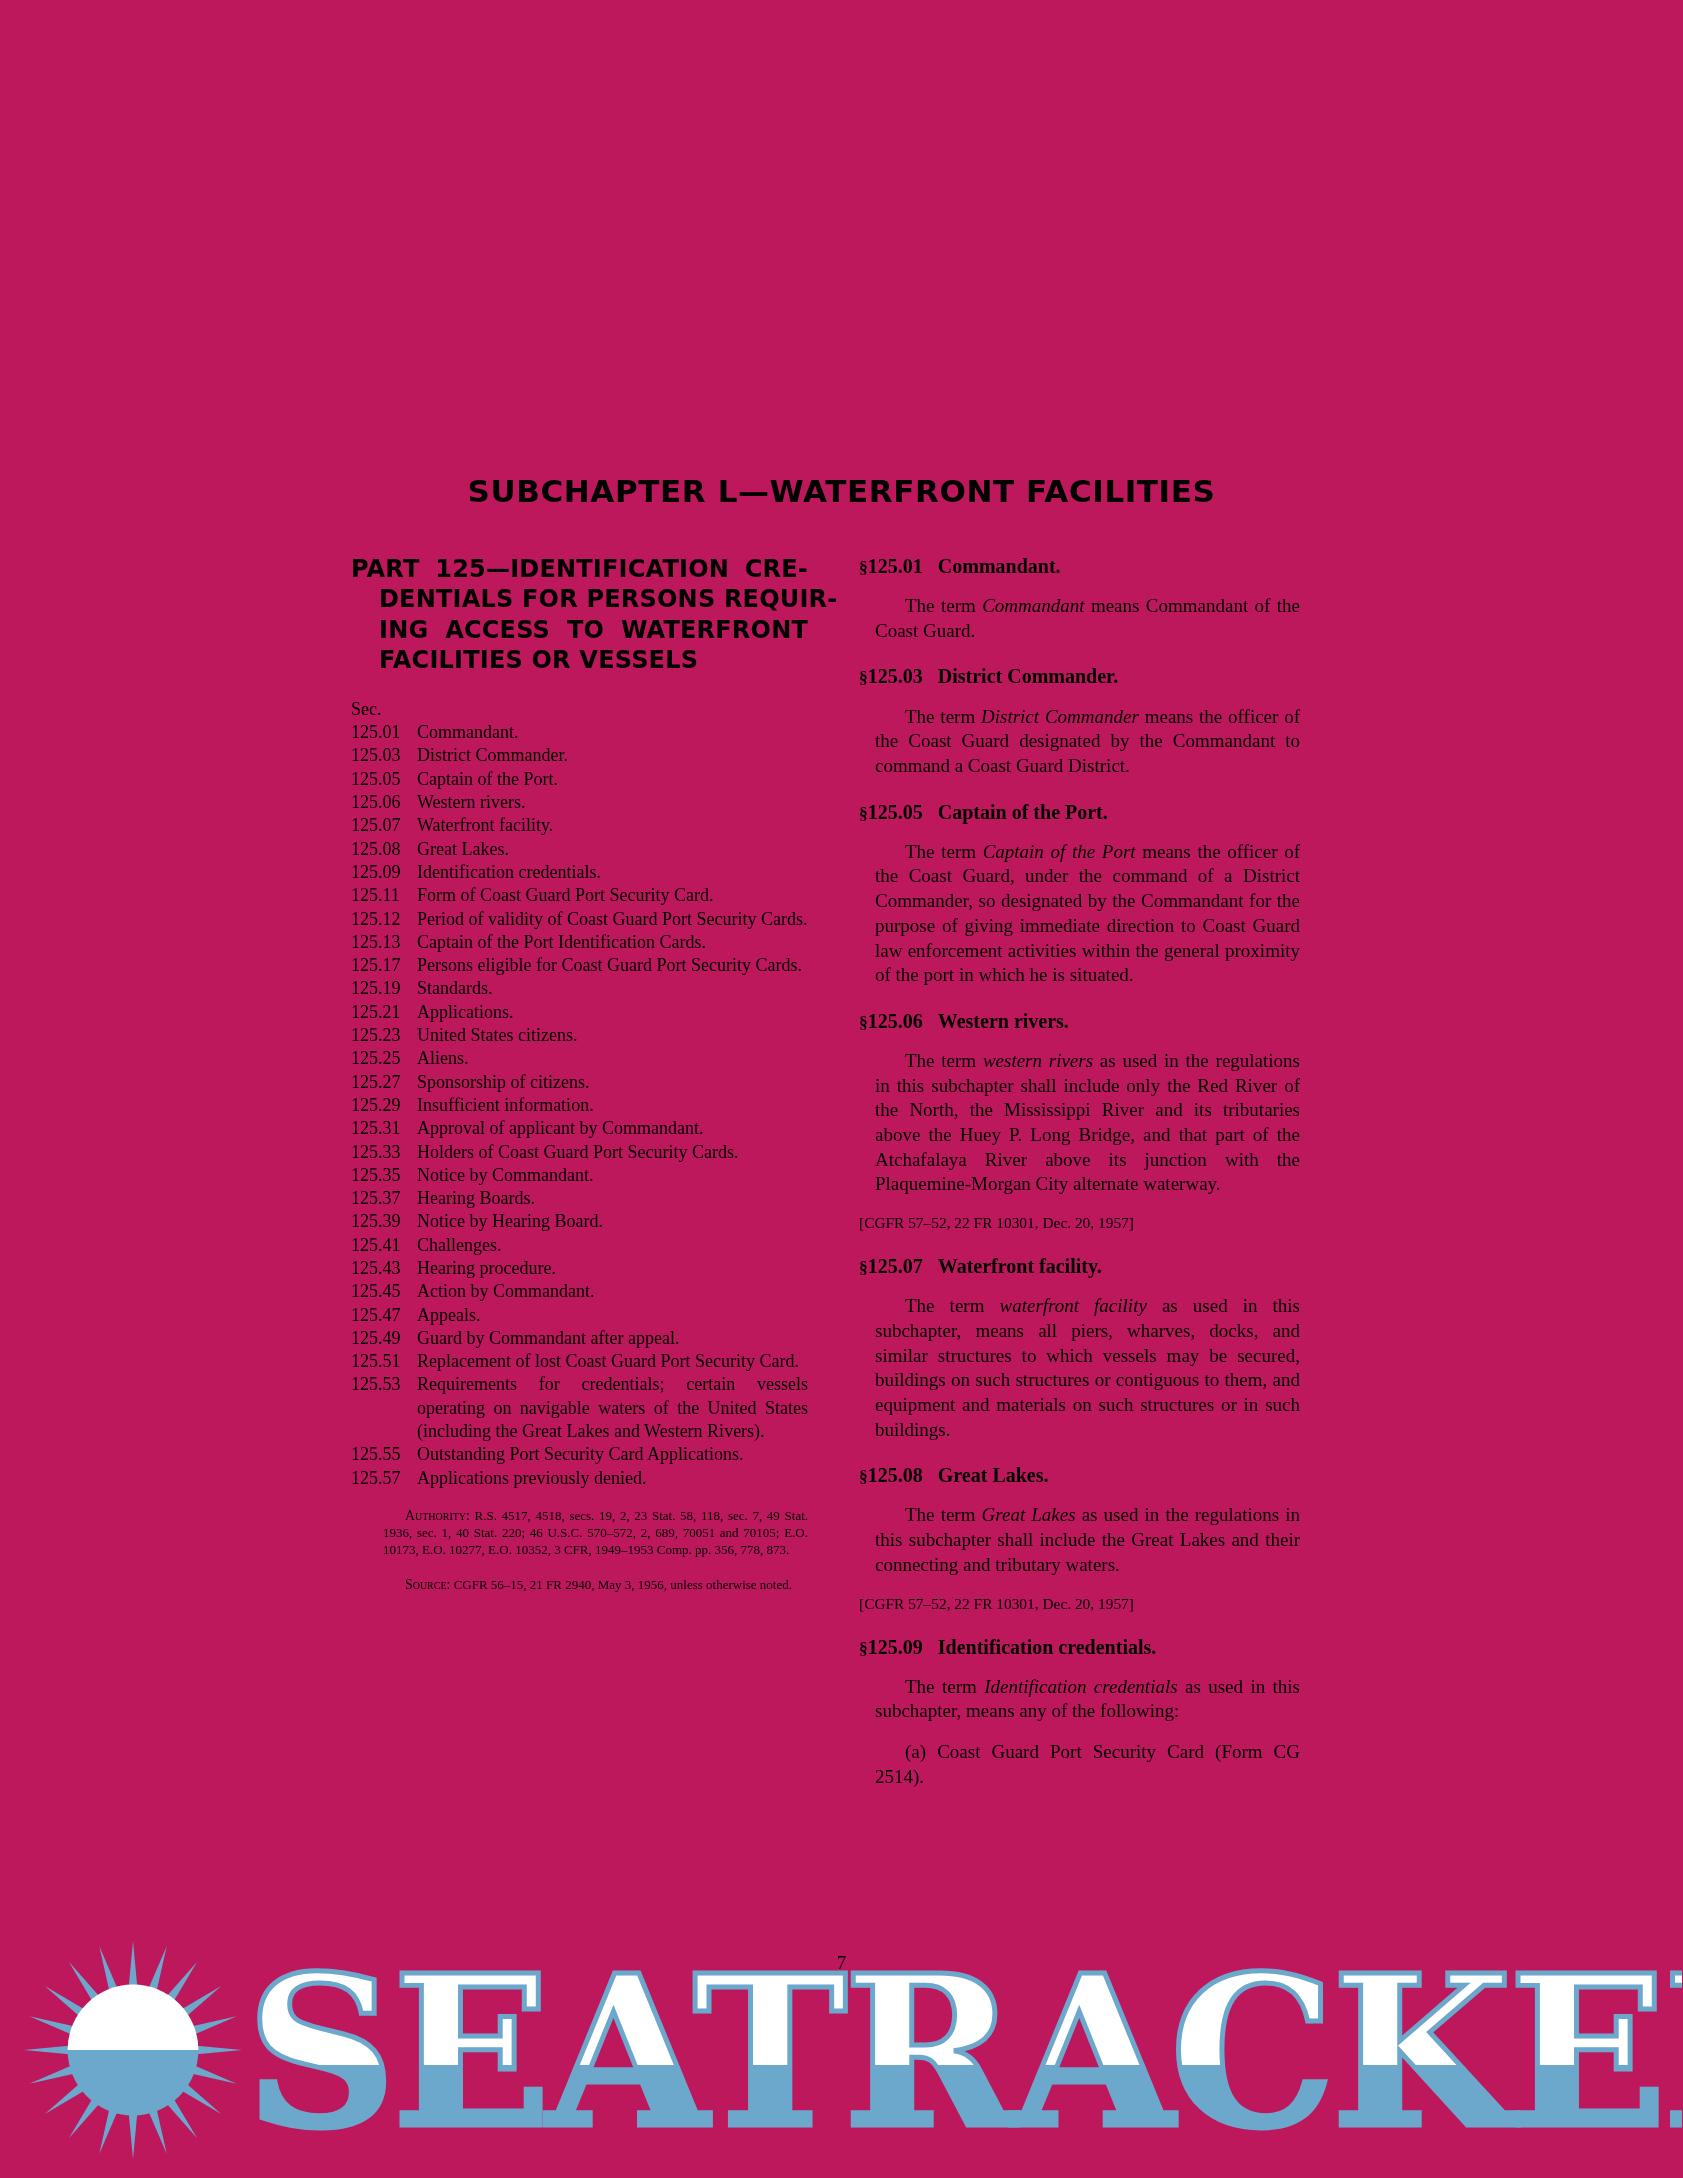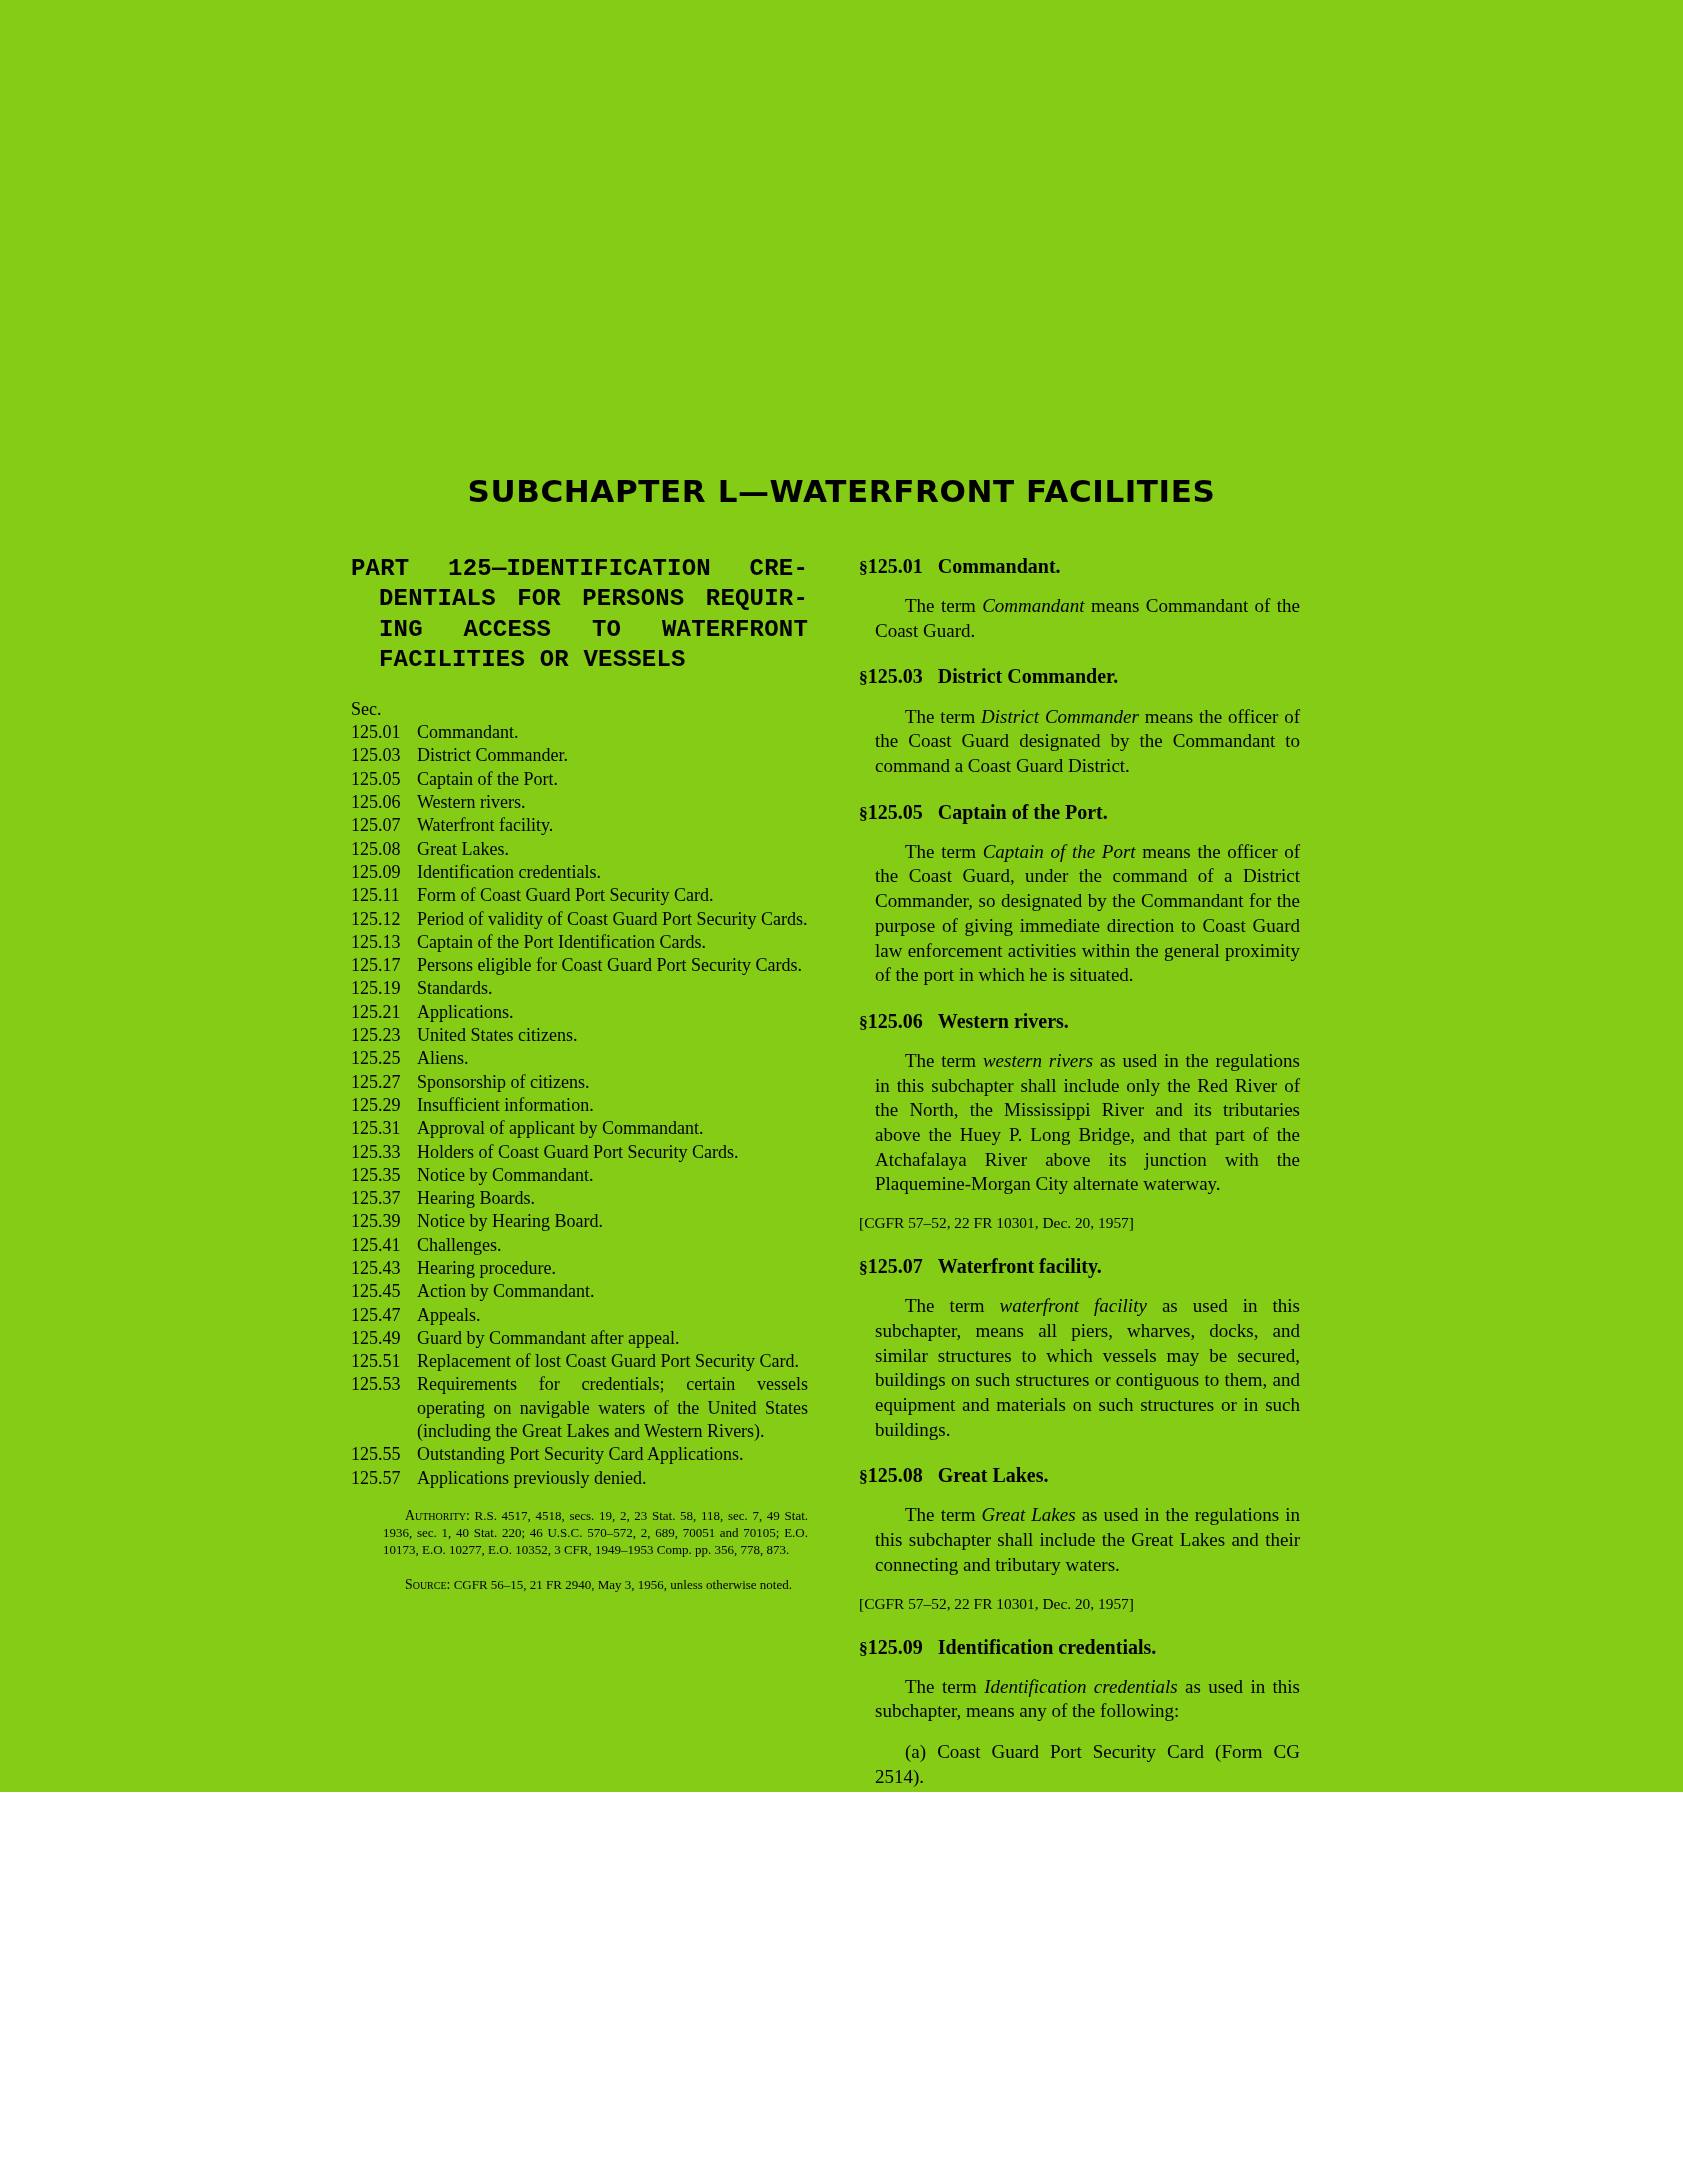--- a/index.html
+++ b/index.html
@@ -3,22 +3,22 @@
 <meta charset="utf-8">
 <style>
   html, body {
     margin: 0;
     padding: 0;
     background: #ffffff;
   }
   .page {
     position: relative;
     width: 1683px;
-    height: 1792px;
-    background: #84cc16;
+    height: 2178px;
+    background: #be185d;
     overflow: hidden;
     font-family: "Liberation Serif", "DejaVu Serif", serif;
     color: #000000;
   }
 
   
   .subchapter-title {
     position: absolute;
     top: 473px;
     left: 0;
@@ -54,21 +54,20 @@
     font-size: 24px;
     line-height: 1.27;
     letter-spacing: 0.2px;
     margin: 0 0 22px 0;
   }
   .part-heading .ln {
     display: block;
     text-align: justify;
     text-align-last: justify;
     white-space: nowrap;
-    font-family: Liberation Mono, monospace;
   }
   .part-heading .ln.l1 { padding-left: 0px; }
   .part-heading .ln.l2 { padding-left: 28px; }
   .part-heading .ln.l3 { padding-left: 28px; }
   .part-heading .ln.l4 { padding-left: 28px; text-align-last: left; }
 
   
   .toc {
     font-size: 18px;
     line-height: 1.295;

